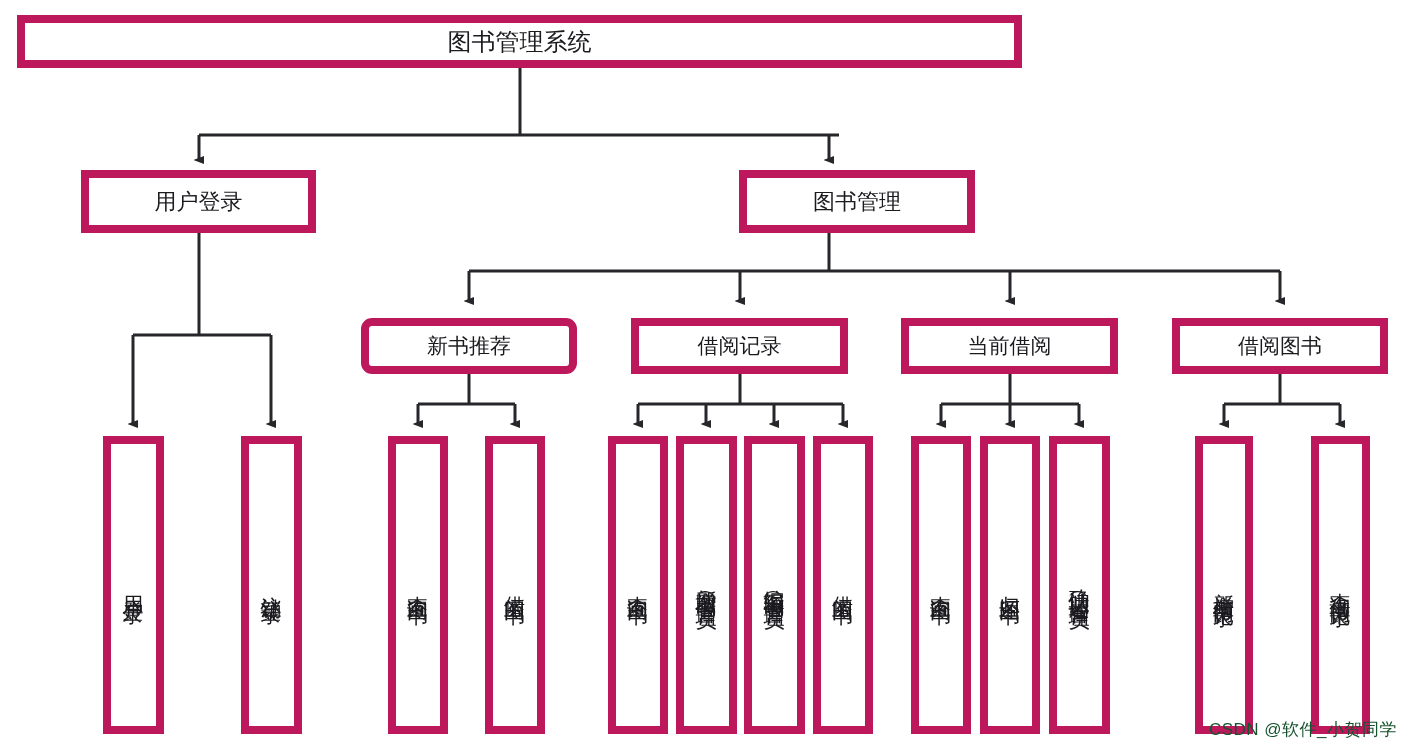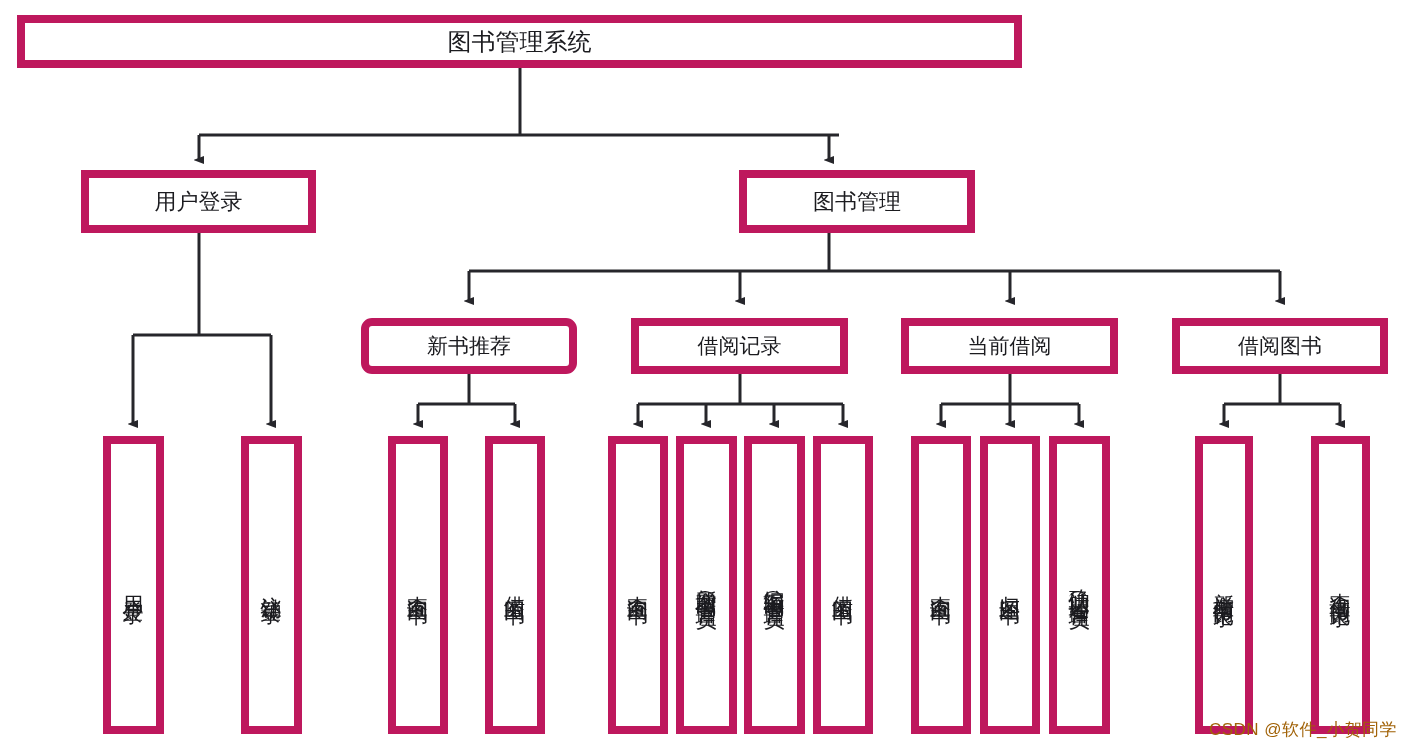--- a/index.html
+++ b/index.html
@@ -17,21 +17,21 @@
 
   .leaf-label{
     writing-mode:vertical-rl;
     text-orientation:upright;
     letter-spacing:3px;
     line-height:1;
     white-space:nowrap;
     color:#1b1b1f;
   }
 
-  .watermark{position:absolute;right:8px;bottom:6px;font-size:17px;color:#a16207;
+  .watermark{position:absolute;right:8px;bottom:6px;font-size:17px;color:#14532d;
              letter-spacing:0.5px;white-space:nowrap;}
 </style>
 </head>
 <body>
 
 <div id="canvas">
 
   <svg class="wires" viewBox="0 0 1405 747" xmlns="http://www.w3.org/2000/svg">
     <defs>
       <marker id="arrow" markerWidth="10" markerHeight="10" refX="5" refY="5" orient="auto" markerUnits="userSpaceOnUse">

